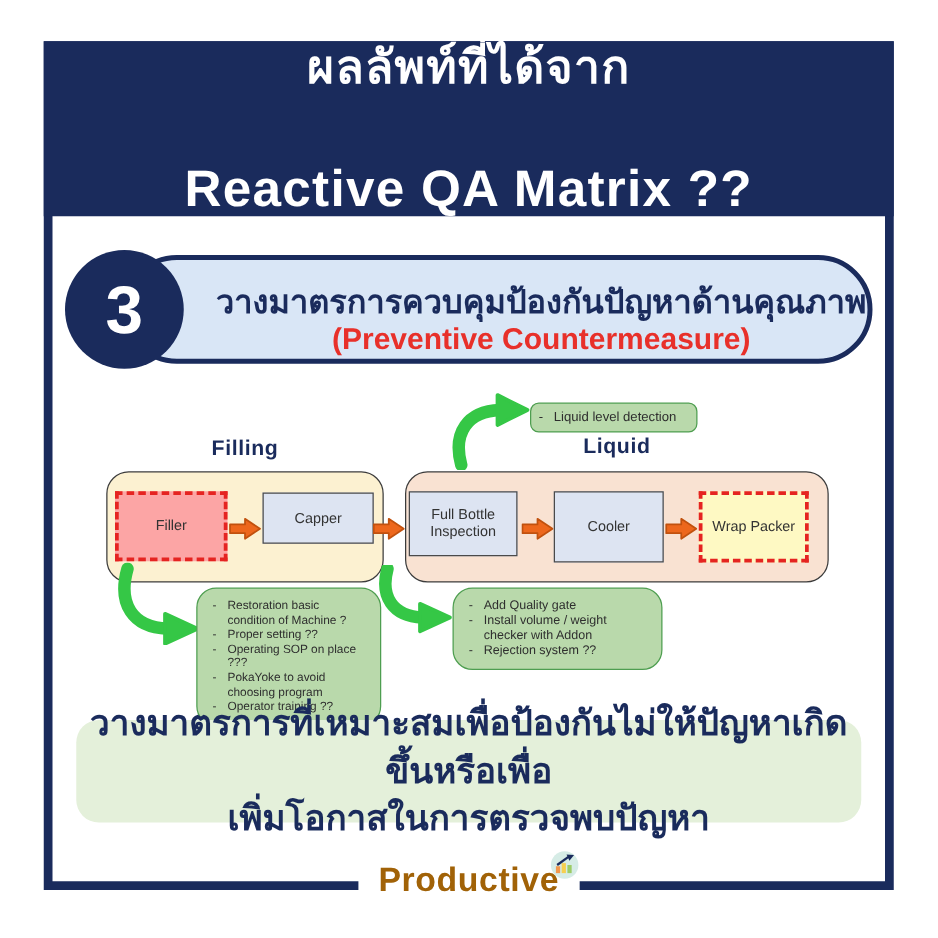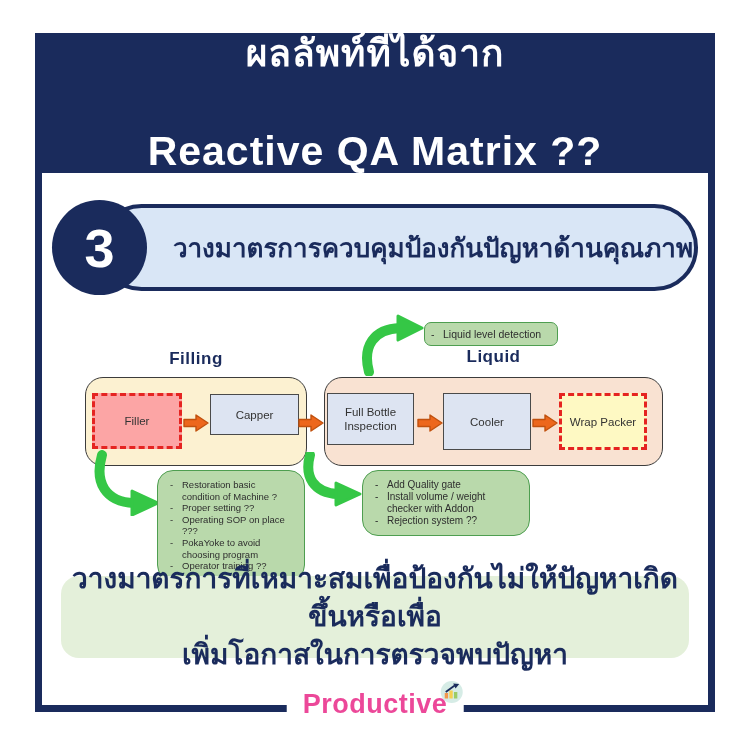--- a/index.html
+++ b/index.html
@@ -18,21 +18,21 @@
     left:35px;top:33px;width:680px;height:140px;background:#1a2b5c;
     display:flex;flex-direction:column;align-items:center;justify-content:center;
     color:#ffffff;text-align:center;z-index:2;gap:20px;
   }
   .header .th{font-size:37px;font-weight:700;line-height:48px;letter-spacing:1px;}
   .header .en{font-size:41px;font-weight:700;line-height:50px;letter-spacing:1px;margin-top:28px;}
   
   .pill{
     left:98px;top:204px;width:600px;height:87px;box-sizing:border-box;
     background:#d9e6f6;border:4px solid #1a2b5c;border-radius:46px;
-    display:flex;flex-direction:column;align-items:center;justify-content:center;
+    display:flex;flex-direction:column;align-items:center;justify-content:flex-end;
     padding-left:70px;z-index:1;
   }
   .pill .th{color:#1a2b5c;font-size:26px;font-weight:600;line-height:32px;}
   .pill .en{color:#e8302a;font-size:24px;font-weight:600;line-height:30px;}
   .step-circle{
     left:52px;top:200px;width:95px;height:95px;border-radius:50%;background:#1a2b5c;
     display:flex;align-items:center;justify-content:center;z-index:3;
   }
   .step-circle span{color:#ffffff;font-size:54px;font-weight:800;}
   
@@ -77,37 +77,38 @@
     left:61px;top:576px;width:628px;height:82px;background:#e4f0da;border-radius:18px;
     display:flex;flex-direction:column;align-items:center;justify-content:center;
     color:#1a2b5c;font-size:28px;font-weight:600;line-height:38px;text-align:center;z-index:2;
   }
   
   .logo{
     left:50%;top:688px;transform:translateX(-50%);background:#ffffff;
     padding:2px 16px;z-index:5;text-align:center;
   }
   .logo .brand-row{position:relative;display:inline-block;}
-  .logo .brand{color:#ec4899;font-size:27px;font-weight:800;letter-spacing:.5px;line-height:28px;}
+  .logo .brand{color:#a16207;font-size:27px;font-weight:800;letter-spacing:.5px;line-height:28px;}
   .logo .badge{position:absolute;right:-16px;top:-10px;}
   .logo .sub{color:#29abe2;font-size:14px;font-weight:700;text-align:right;margin-top:-3px;padding-right:2px;}
   .svg-abs{z-index:2;}
 </style>
 </head>
 <body>
 
 <div class="abs frame"></div>
 
 <div class="abs header">
   <div class="th">ผลลัพท์ที่ได้จาก</div>
   <div class="en">Reactive QA Matrix ??</div>
 </div>
 
 <div class="abs pill">
   <div class="th">วางมาตรการควบคุมป้องกันปัญหาด้านคุณภาพ</div>
+  <div class="en">(Preventive Countermeasure)</div>
 </div>
 <div class="abs step-circle">
   <span>3</span>
 </div>
 
 <div class="abs sec-label lbl-filling">Filling</div>
 <div class="abs sec-label lbl-packing">Liquid</div>
 
 <div class="abs proc filling"></div>
 <div class="abs proc packing"></div>

